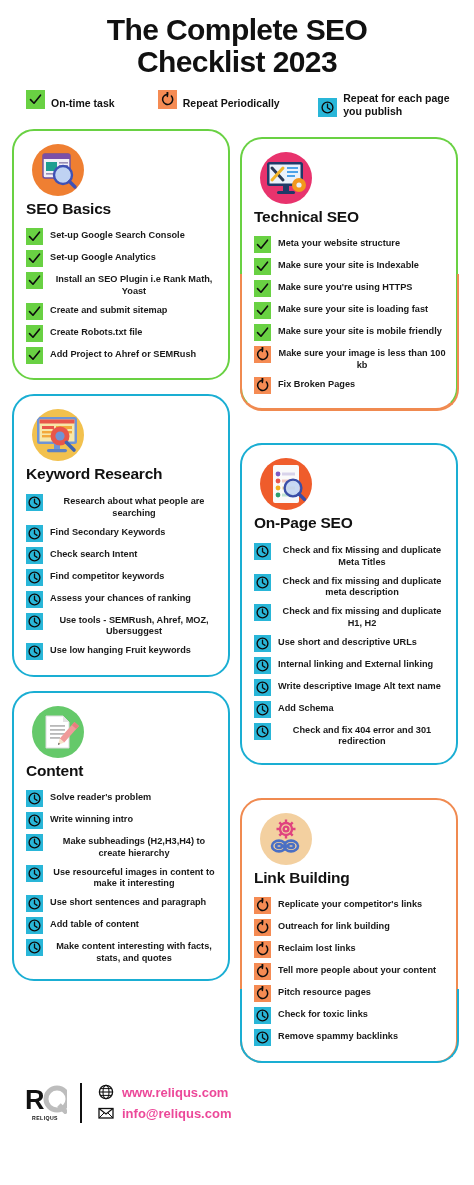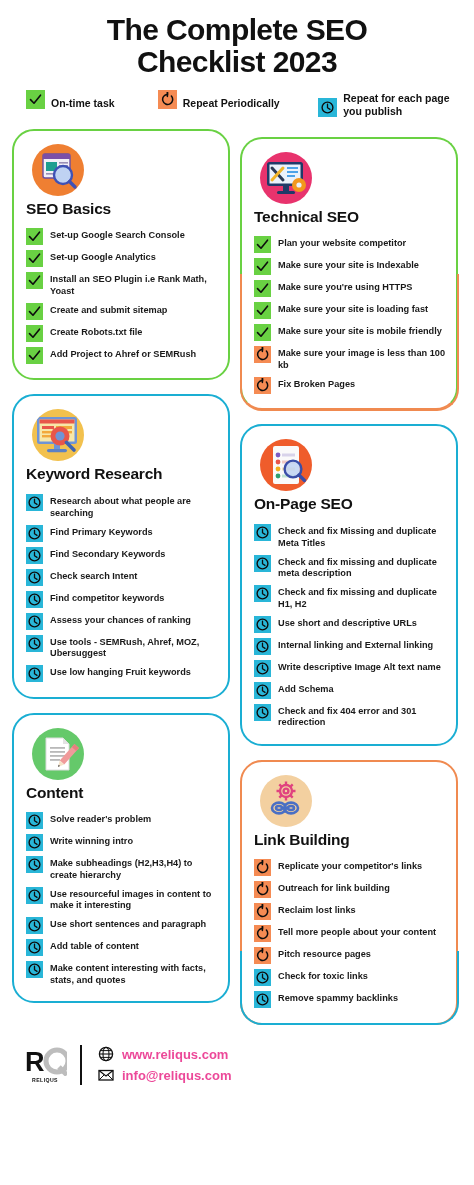--- a/index.html
+++ b/index.html
@@ -66,21 +66,21 @@
   .chip svg { display: block; }
 
   
   .columns {
     display: flex;
     padding: 12px 12px 0 12px;
     gap: 10px;
     align-items: flex-start;
   }
   .col { width: 218px; display: flex; flex-direction: column; }
-  .col.right { padding-top: 8px; }
+  .col.right { padding-top: 8px; gap: 19px; }
 
   
   .card {
     position: relative;
     background: #ffffff;
     border-radius: 4px;
     padding: 13px 12px 14px 12px;
     margin-bottom: 14px;
   }
   .card-border {
@@ -132,21 +132,21 @@
     overflow: hidden;
   }
   .card-title {
     font-size: 15.5px;
     font-weight: bold;
     color: #111111;
     margin: 3px 0 8px 2px;
     letter-spacing: -0.2px;
   }
 
-  .items { display: flex; flex-direction: column; }
+  .items { display: flex; flex-direction: column; text-align: center; }
   .item {
     display: flex;
     align-items: flex-start;
     gap: 7px;
     padding: 2.5px 0;
   }
   .item-text {
     font-size: 9.2px;
     font-weight: bold;
     color: #1a1a1a;
@@ -328,29 +328,20 @@
               </span>
               <span class="item-text">Research about what people are searching</span>
             </div>
             <div class="item">
               <span class="chip cyan">
                 <svg width="15" height="15" viewBox="0 0 15 15">
                   <circle cx="7.5" cy="7.5" r="5.4" fill="none" stroke="#0d0d0d" stroke-width="1.4"></circle>
                   <path d="M7.5 4.2 L7.5 7.8 L10 9.4" fill="none" stroke="#0d0d0d" stroke-width="1.3" stroke-linecap="round" stroke-linejoin="round"></path>
                 </svg>
               </span>
-              <span class="item-text">Find Primary Keywords</span>
-            </div>
-            <div class="item">
-              <span class="chip cyan">
-                <svg width="15" height="15" viewBox="0 0 15 15">
-                  <circle cx="7.5" cy="7.5" r="5.4" fill="none" stroke="#0d0d0d" stroke-width="1.4"></circle>
-                  <path d="M7.5 4.2 L7.5 7.8 L10 9.4" fill="none" stroke="#0d0d0d" stroke-width="1.3" stroke-linecap="round" stroke-linejoin="round"></path>
-                </svg>
-              </span>
               <span class="item-text">Find Secondary Keywords</span>
             </div>
             <div class="item">
               <span class="chip cyan">
                 <svg width="15" height="15" viewBox="0 0 15 15">
                   <circle cx="7.5" cy="7.5" r="5.4" fill="none" stroke="#0d0d0d" stroke-width="1.4"></circle>
                   <path d="M7.5 4.2 L7.5 7.8 L10 9.4" fill="none" stroke="#0d0d0d" stroke-width="1.3" stroke-linecap="round" stroke-linejoin="round"></path>
                 </svg>
               </span>
               <span class="item-text">Check search Intent</span>
@@ -498,21 +489,21 @@
             </svg>
           </div>
           <div class="card-title">Technical SEO</div>
           <div class="items">
             <div class="item">
               <span class="chip green">
                 <svg width="15" height="15" viewBox="0 0 15 15">
                   <path d="M2.5 7.6 L6 11.2 L12.5 3.2" fill="none" stroke="#0d0d0d" stroke-width="1.6" stroke-linecap="round" stroke-linejoin="round"></path>
                 </svg>
               </span>
-              <span class="item-text">Plan your website competitor</span>
+              <span class="item-text">Meta your website structure</span>
             </div>
             <div class="item">
               <span class="chip green">
                 <svg width="15" height="15" viewBox="0 0 15 15">
                   <path d="M2.5 7.6 L6 11.2 L12.5 3.2" fill="none" stroke="#0d0d0d" stroke-width="1.6" stroke-linecap="round" stroke-linejoin="round"></path>
                 </svg>
               </span>
               <span class="item-text">Make sure your site is Indexable</span>
             </div>
             <div class="item">

